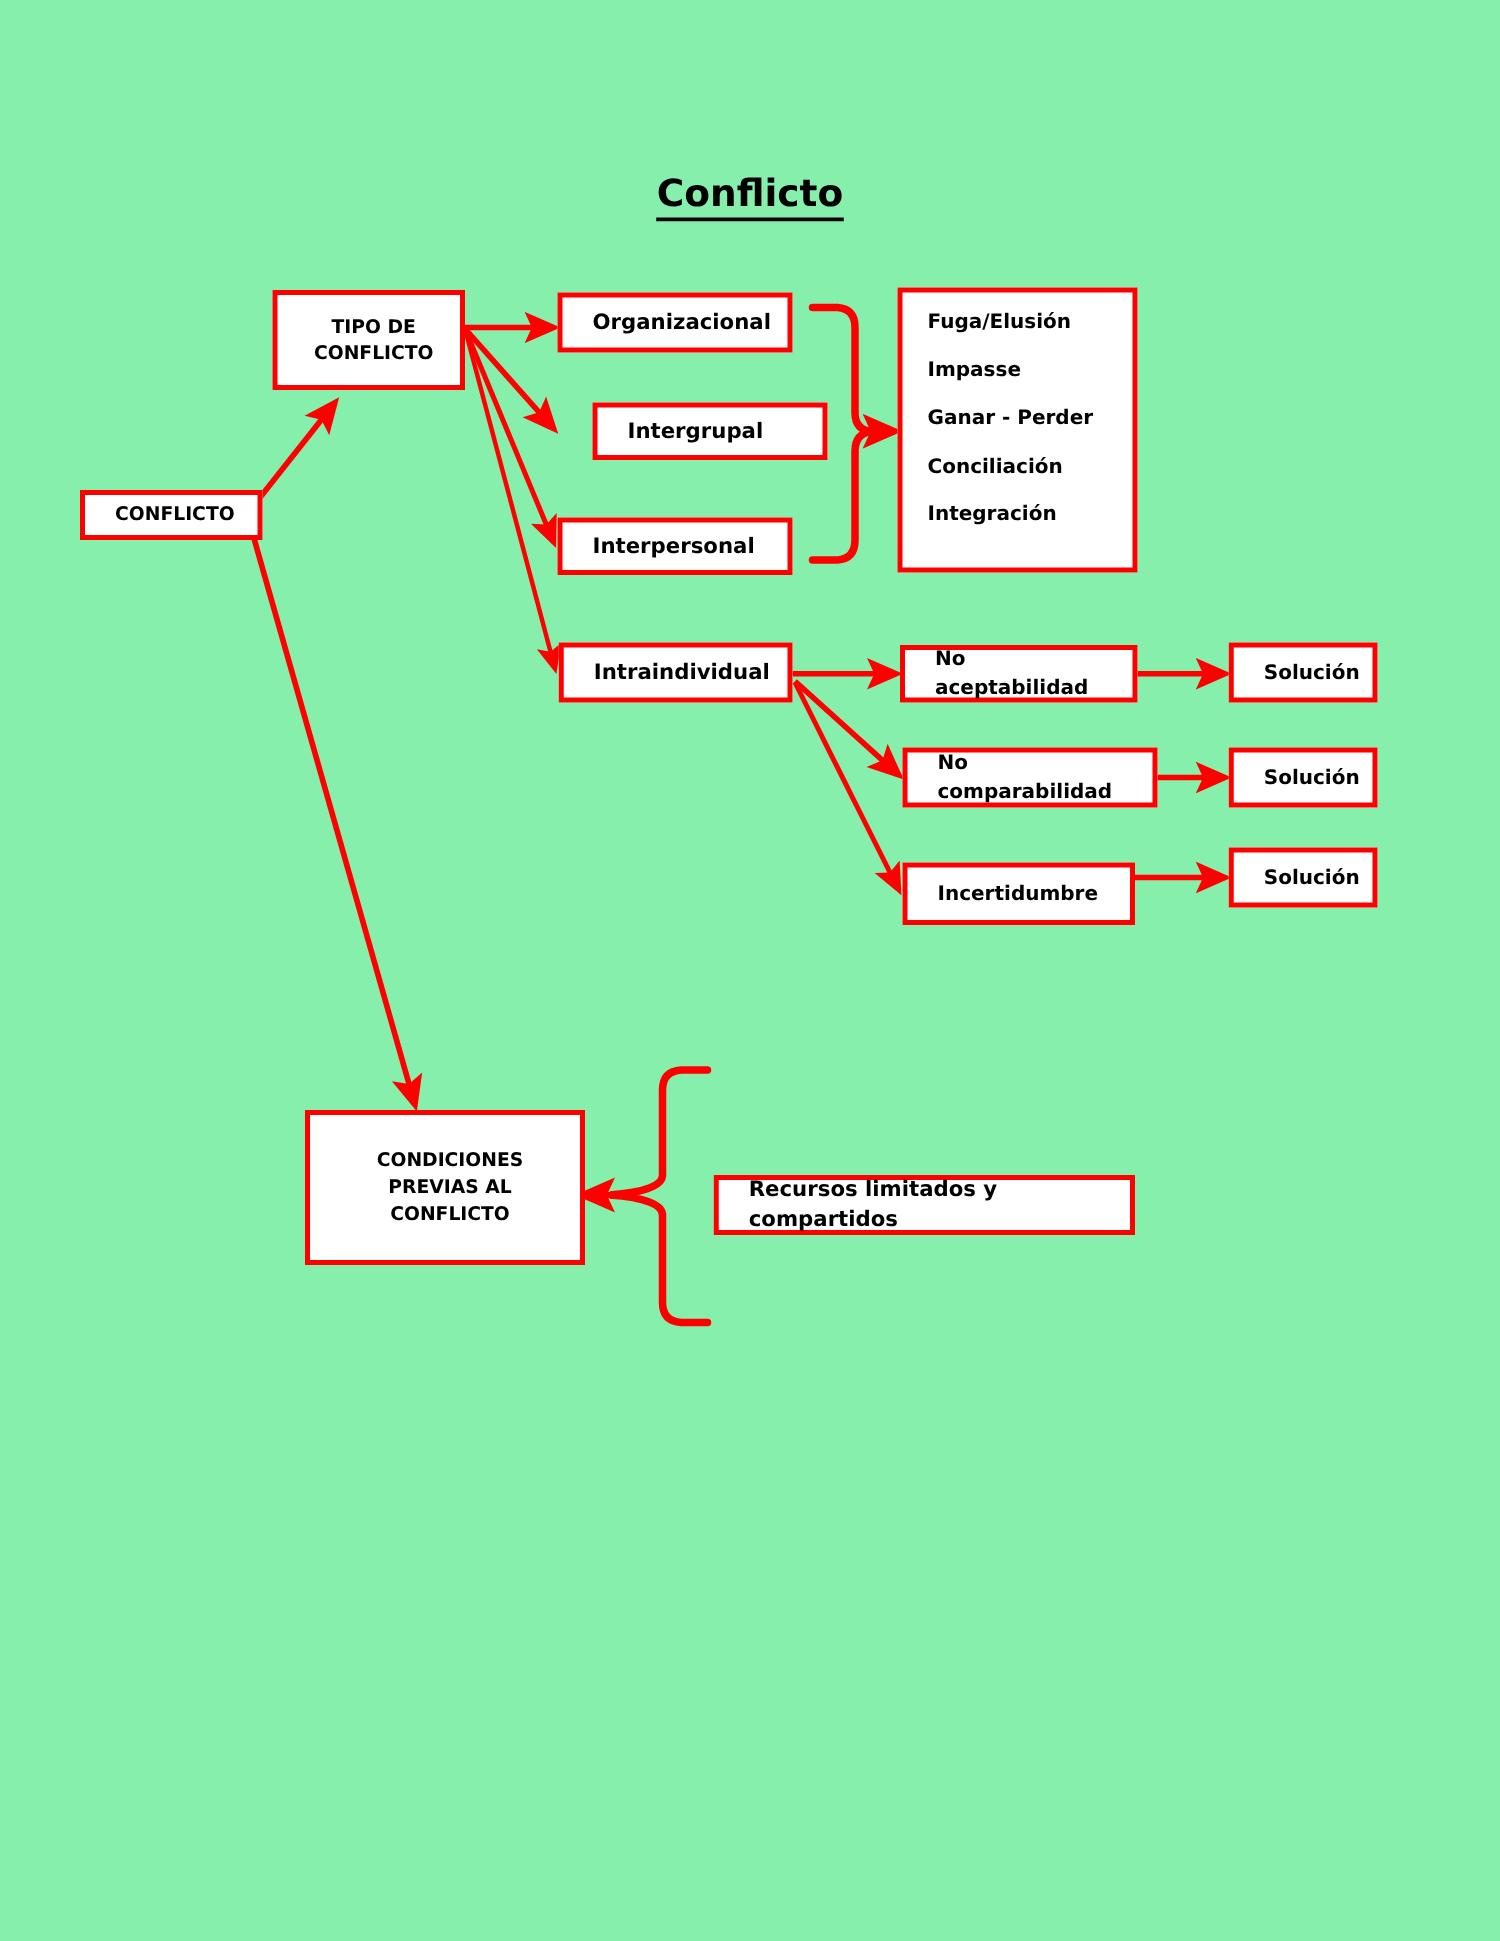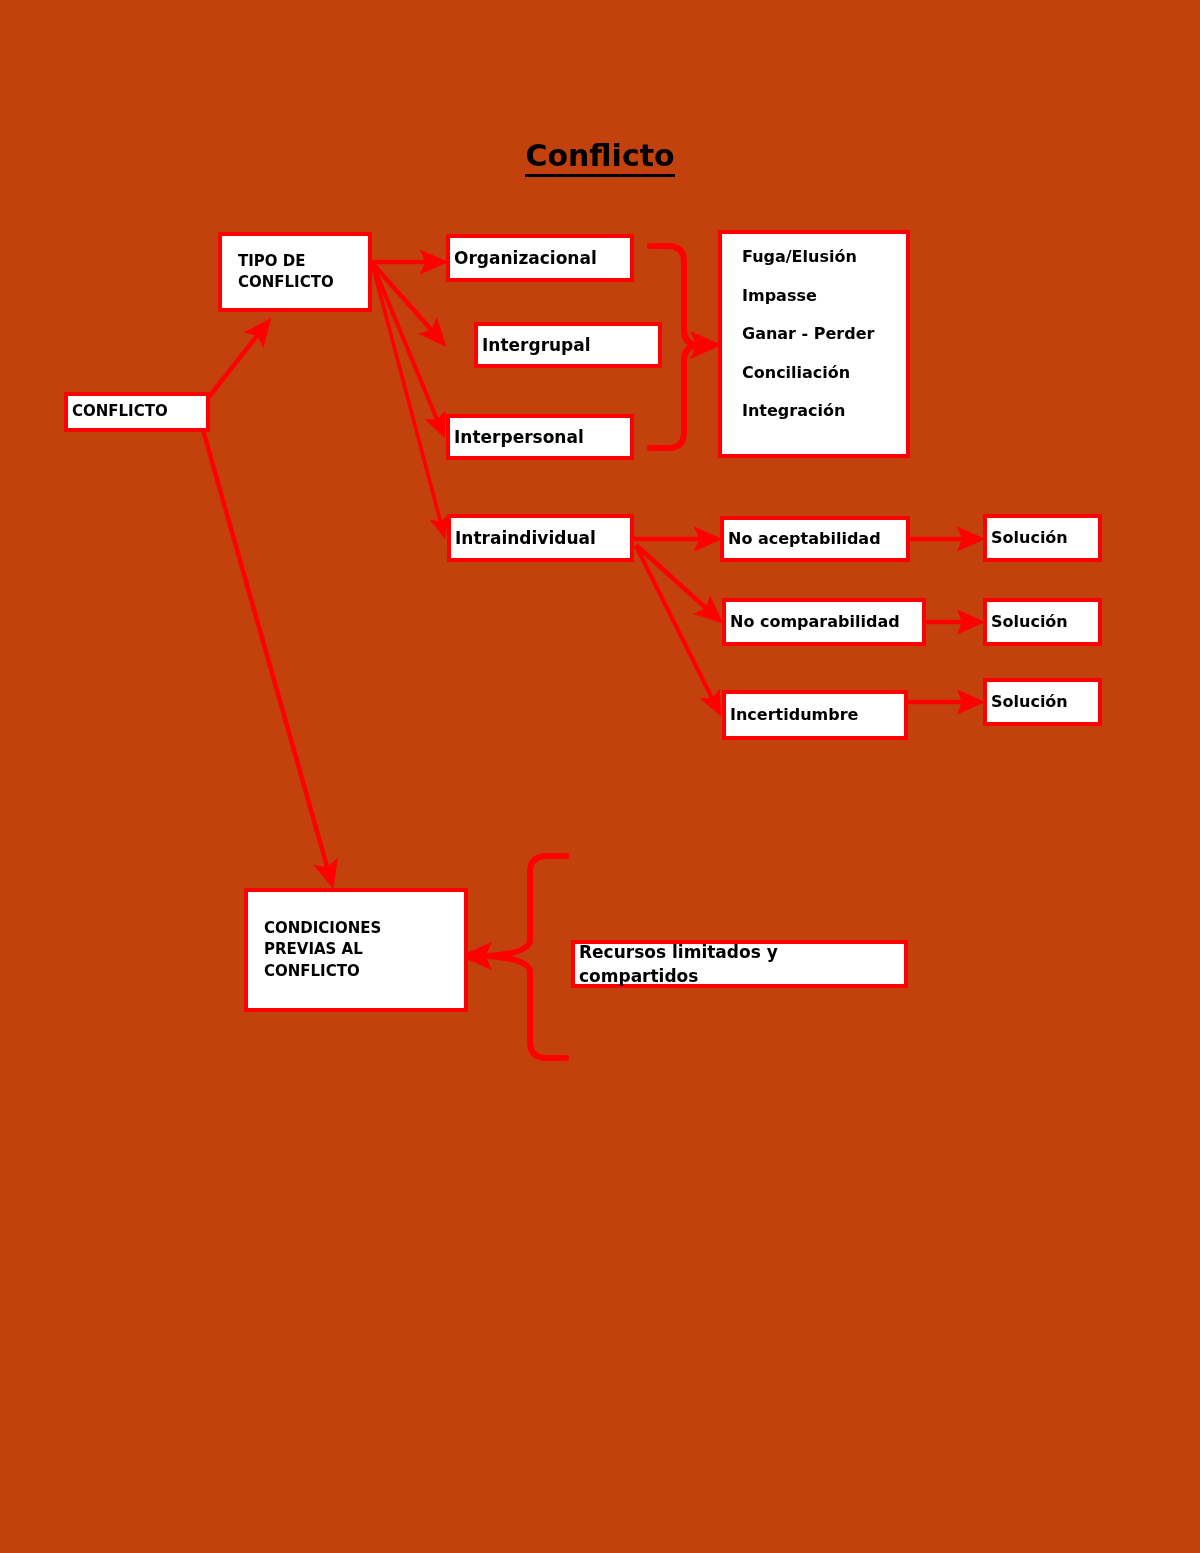--- a/index.html
+++ b/index.html
@@ -7,21 +7,21 @@
     padding: 0;
     background: #ffffff;
   }
   body {
     font-family: "DejaVu Sans", sans-serif;
   }
   #page {
     position: relative;
     width: 1200px;
     height: 1553px;
-    background: #c2410c;
+    background: #86efac;
     overflow: hidden;
   }
   #title {
     position: absolute;
     left: 0;
     top: 138px;
     width: 1200px;
     text-align: center;
     font-size: 30px;
     font-weight: bold;
@@ -39,26 +39,27 @@
     background: #ffffff;
     color: #000000;
     font-weight: bold;
     display: flex;
     align-items: center;
     z-index: 3;
   }
   .node .txt {
     display: block;
     width: 100%;
-    padding-left: 4px;
+    padding-left: 24px;
     padding-right: 8px;
     line-height: 1.42;
   }
   .node.multiline .txt {
     padding-left: 16px;
+    text-align: center;
   }
   .node.center .txt {
     text-align: left;
   }
   svg.links {
     position: absolute;
     left: 0;
     top: 0;
     width: 1200px;
     height: 1553px;

